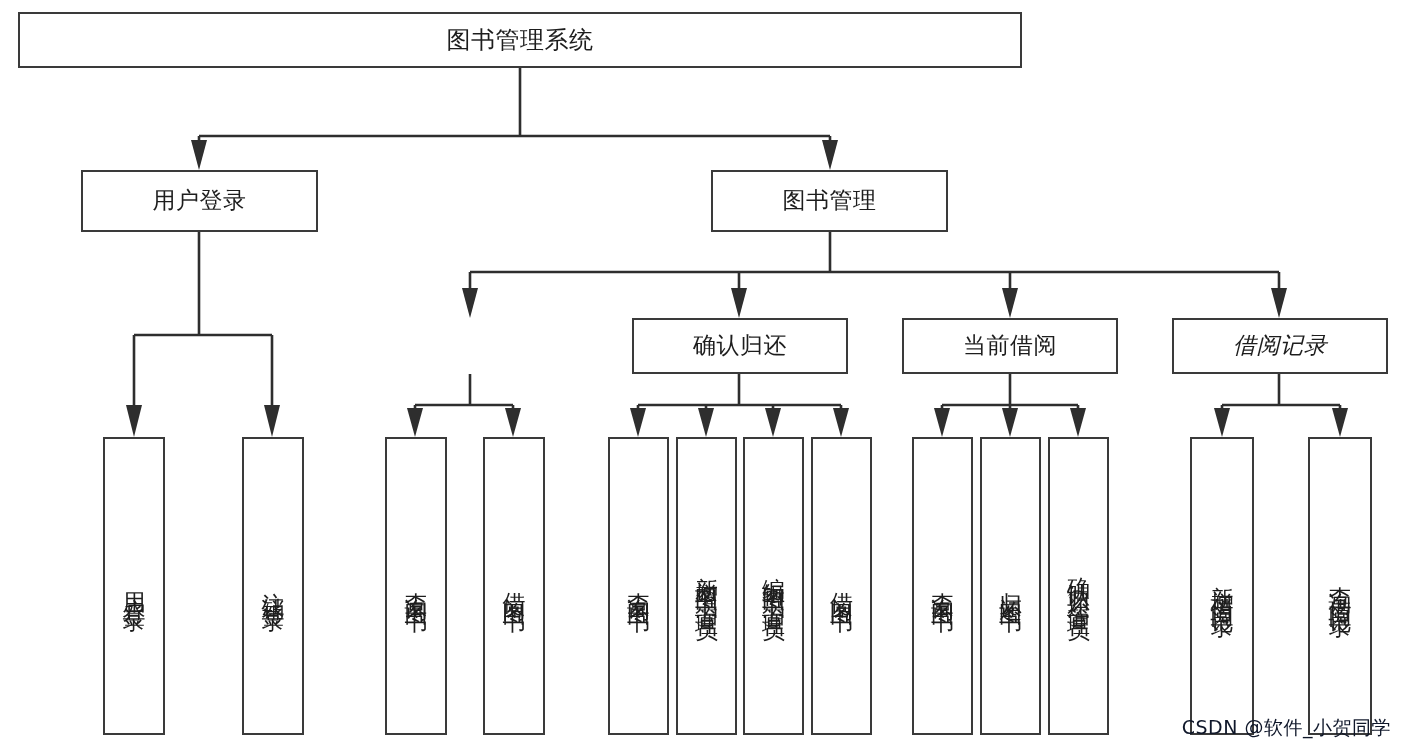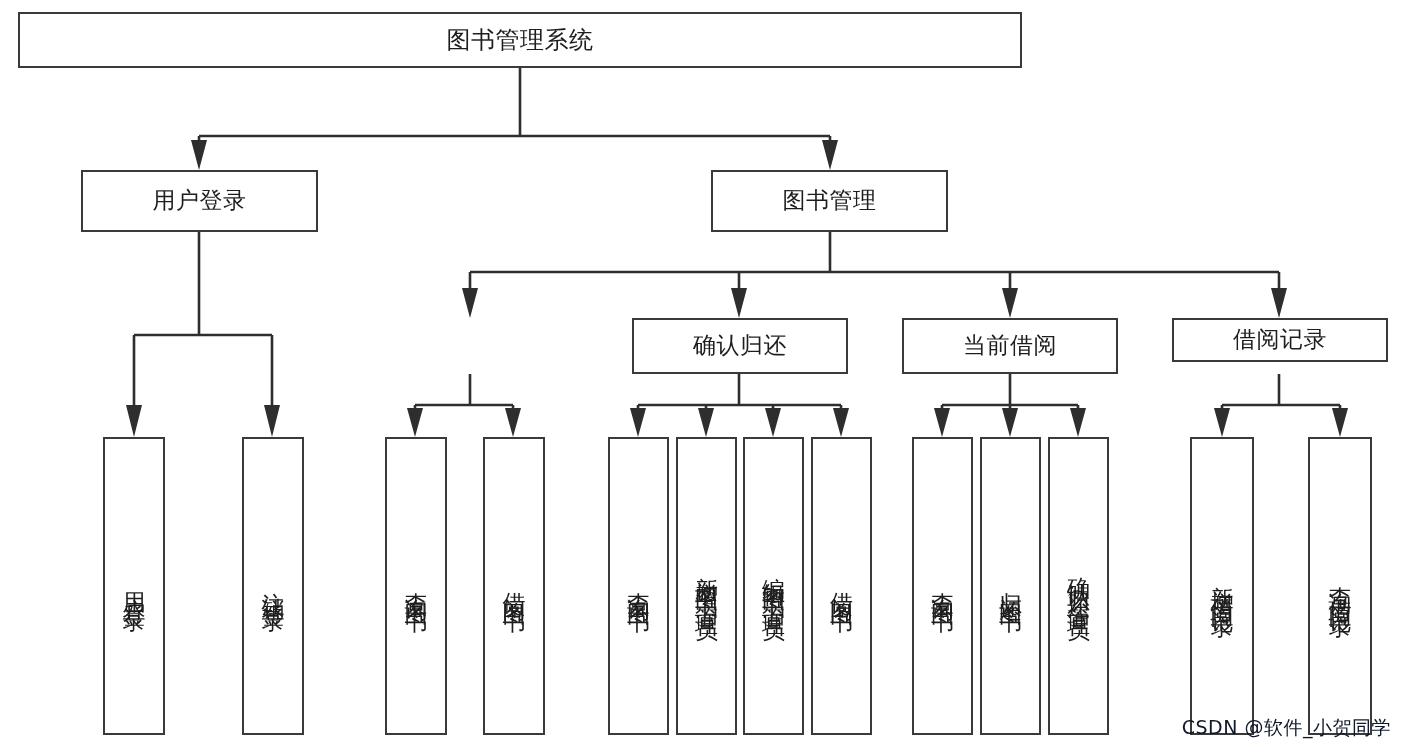--- a/index.html
+++ b/index.html
@@ -170,21 +170,21 @@
 
 
   <div class="node horiz" style="left:632px; top:318px; width:216px; height:56px;">
     <span class="label">确认归还</span>
   </div>
 
   <div class="node horiz" style="left:902px; top:318px; width:216px; height:56px;">
     <span class="label">当前借阅</span>
   </div>
 
-  <div class="node horiz" style="left:1172px; top:318px; width:216px; height:44px;">
+  <div class="node horiz" style="left:1172px; top:318px; width:216px; height:56px;font-style:italic;">
     <span class="label">借阅记录</span>
   </div>
 
   <div class="node vert" style="left:103px; top:437px; width:62px; height:298px;">
     <span class="label">用户登录</span>
   </div>
 
   <div class="node vert" style="left:242px; top:437px; width:62px; height:298px;">
     <span class="label">注销登录</span>
   </div>

